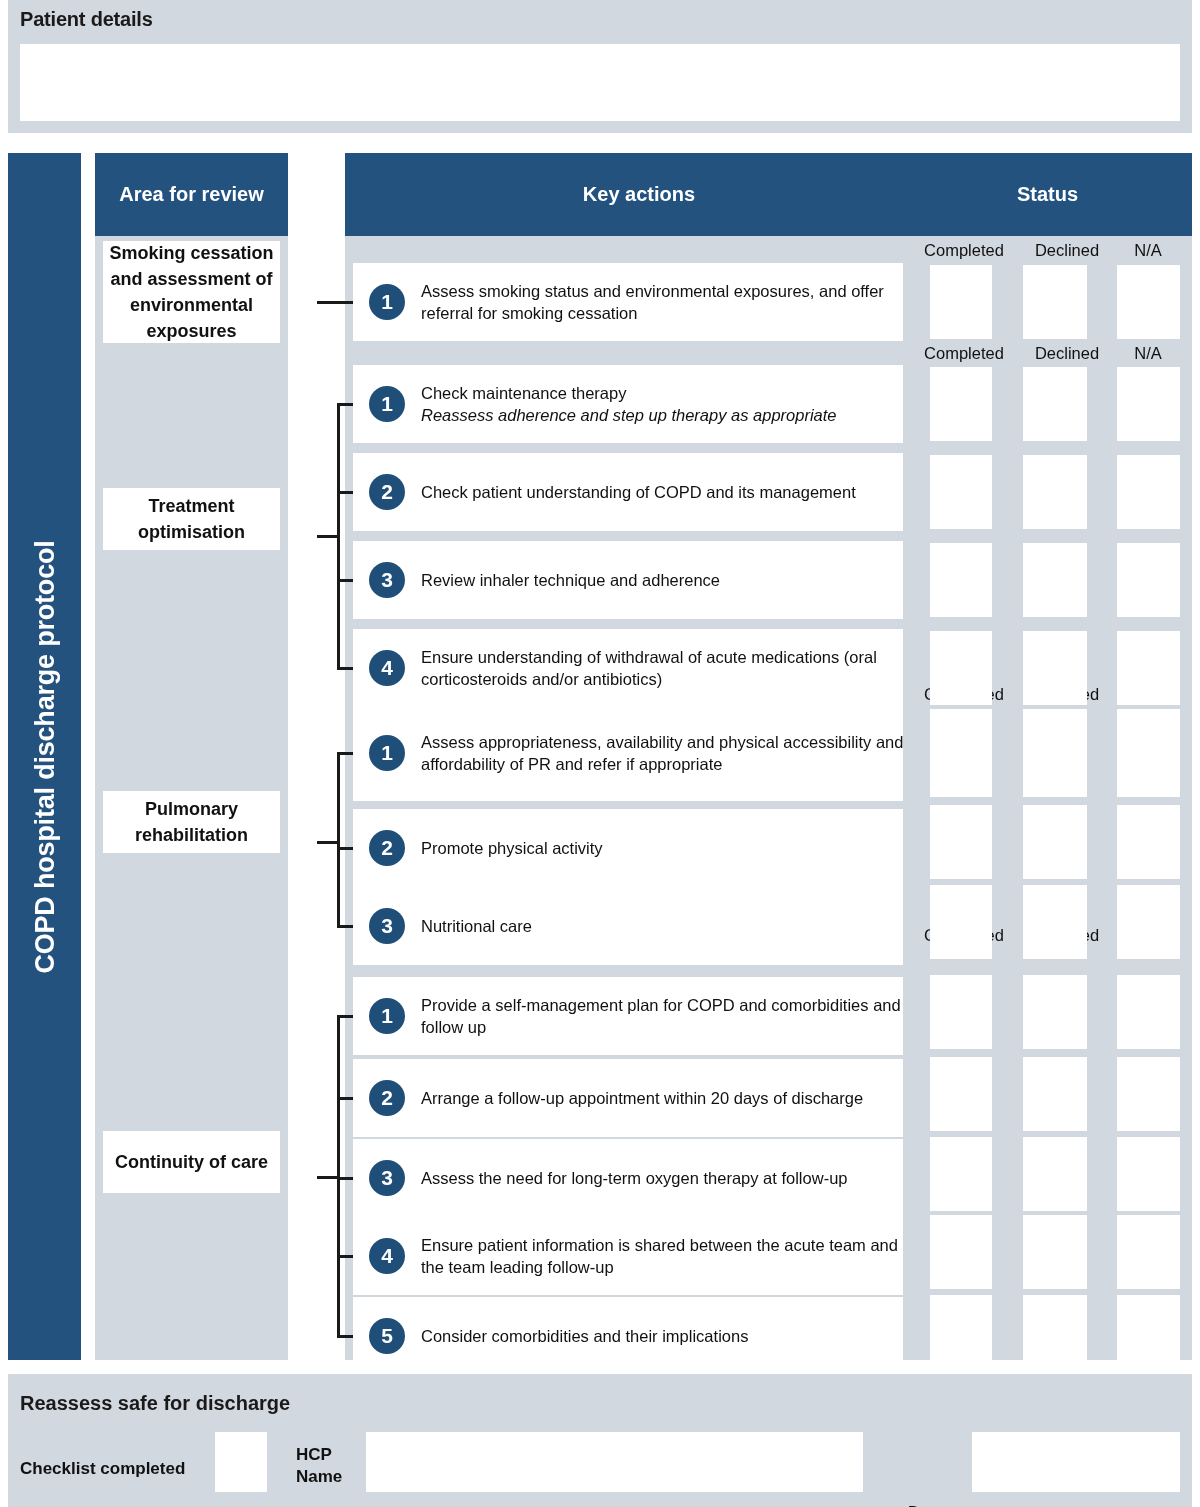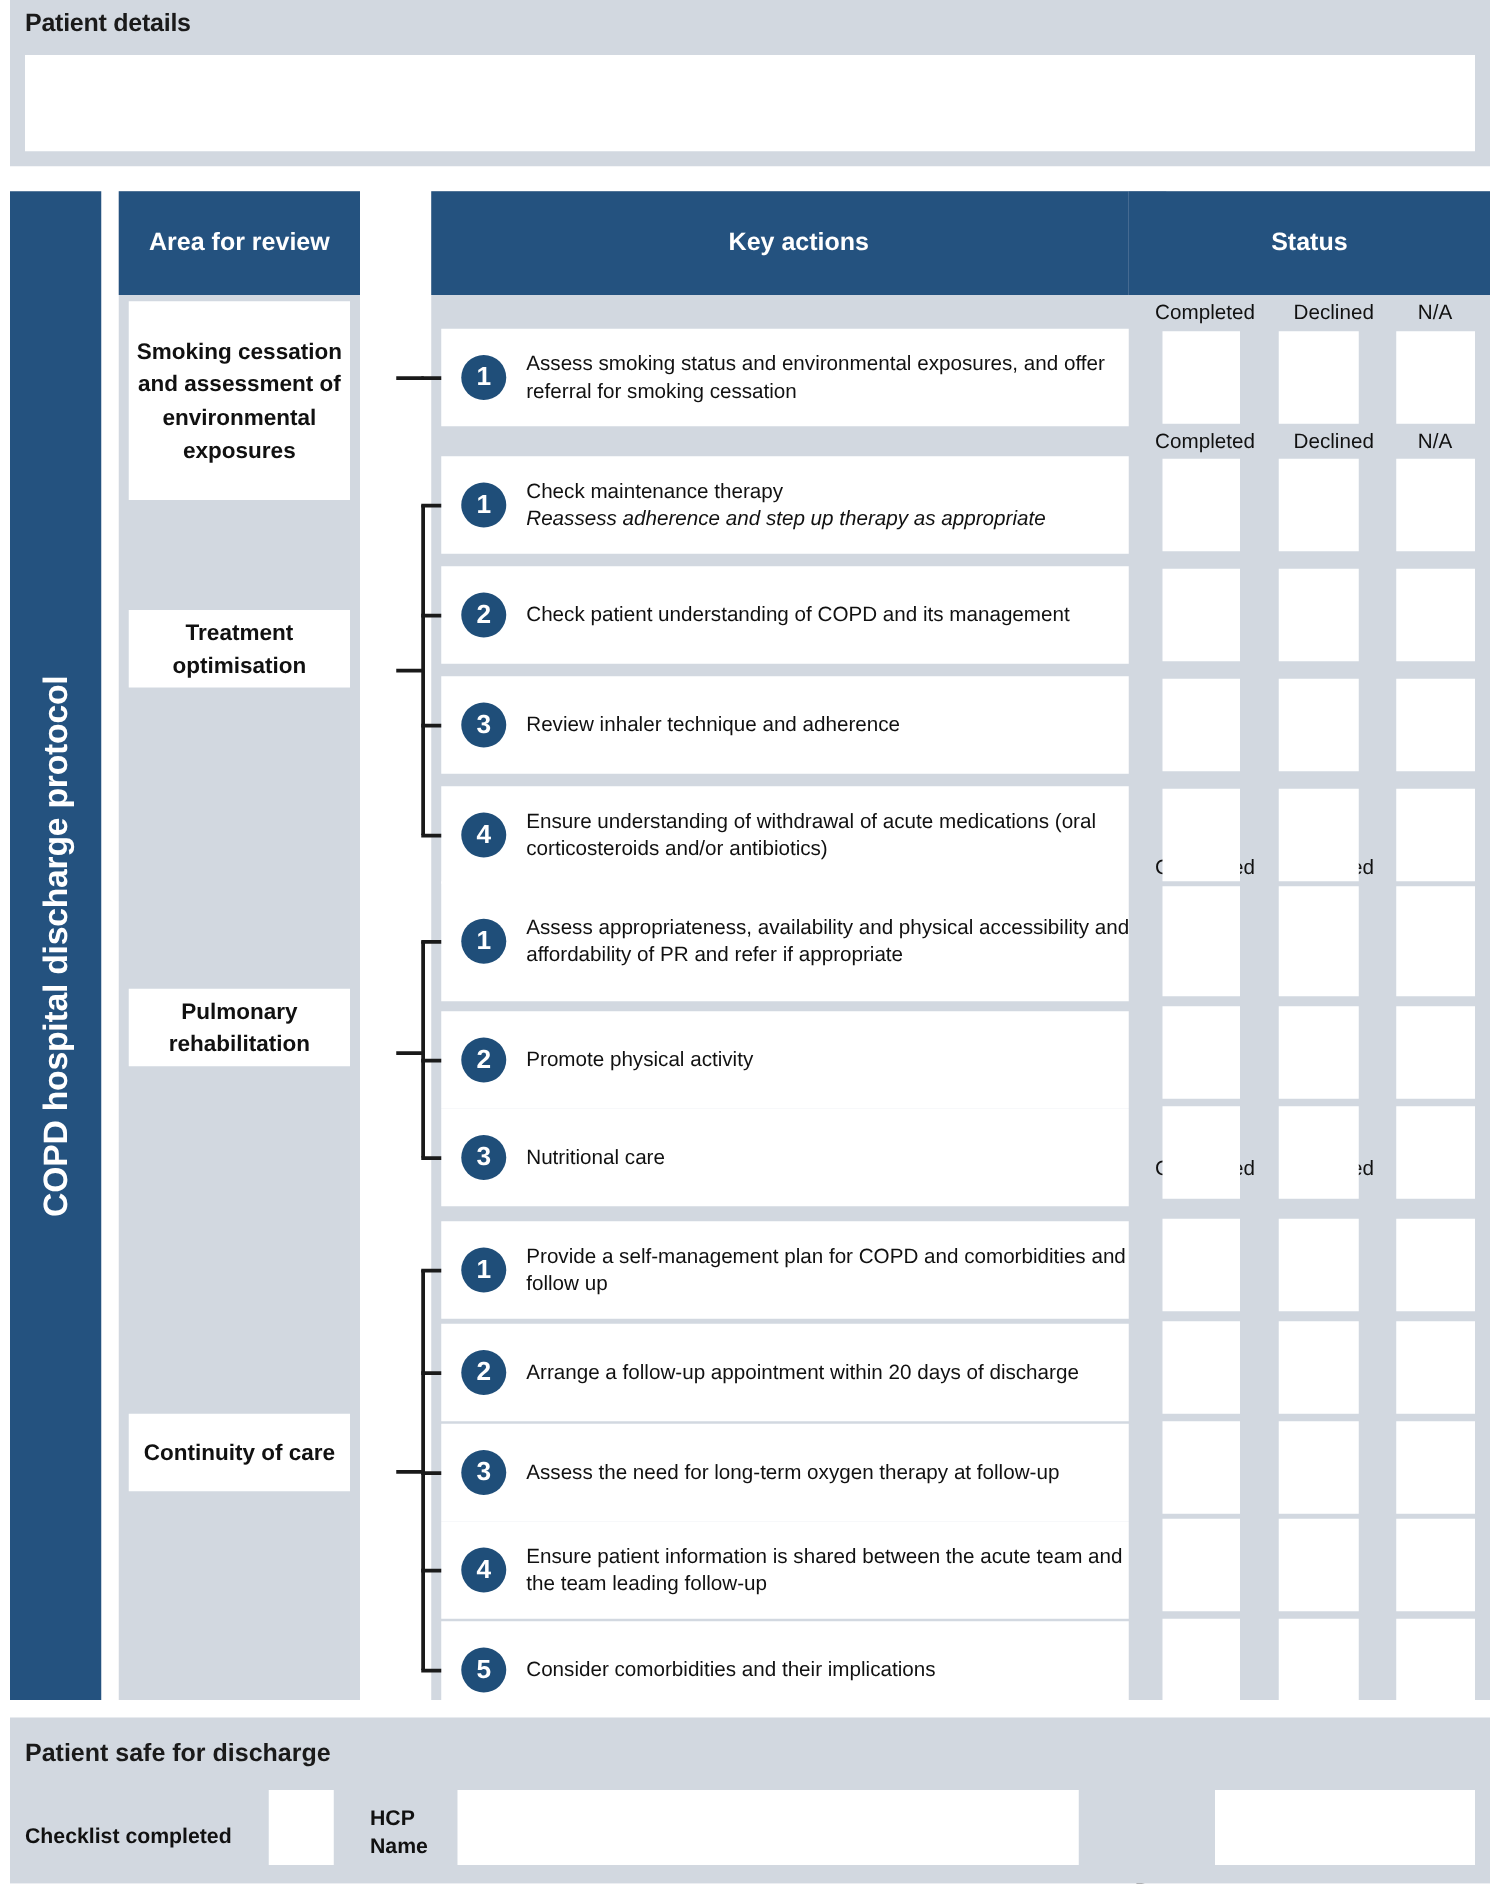--- a/index.html
+++ b/index.html
@@ -230,21 +230,21 @@
     <div class="patient-band-field"></div>
   </div>
 
   <div class="vbar">
     <div class="vbar-label">COPD hospital discharge protocol</div>
   </div>
 
   <div class="area-col">
     <div class="area-head">Area for review</div>
     <div id="area-labels">
-        <div class="area-label" style="top: 88px; height: 159px;">Smoking cessation and assessment of environmental exposures</div>
+        <div class="area-label" style="top: 88px; height: 102px;">Smoking cessation and assessment of environmental exposures</div>
         <div class="area-label" style="top: 335px; height: 62px;">Treatment optimisation</div>
         <div class="area-label" style="top: 638px; height: 62px;">Pulmonary rehabilitation</div>
         <div class="area-label" style="top: 978px; height: 62px; text-align: center;">Continuity of care</div>
       </div>
   </div>
 
   <div class="actions-col">
     <div class="actions-head">Key actions</div>
     <div id="action-rows">
         <div class="action-row" style="top: 110px; height: 78px;">
@@ -385,21 +385,21 @@
         <div class="chk chk-c" style="top: 1062px; height: 74px;"></div>
         <div class="chk chk-d" style="top: 1062px; height: 74px;"></div>
         <div class="chk chk-n" style="top: 1062px; height: 74px;"></div>
         <div class="chk chk-c" style="top: 1142px; height: 74px;"></div>
         <div class="chk chk-d" style="top: 1142px; height: 74px;"></div>
         <div class="chk chk-n" style="top: 1142px; height: 74px;"></div>
       </div>
   </div>
 
   <div class="discharge">
-    <div class="discharge-title">Patient safe for discharge</div>
+    <div class="discharge-title">Reassess safe for discharge</div>
 
     <div class="d-label" style="left:12px; top:84px;">Checklist completed</div>
     <div class="d-field" style="left:207px; top:58px; width:52px; height:60px;"></div>
 
     <div class="d-label" style="left:288px; top:70px;">HCP</div>
     <div class="d-label" style="left:288px; top:92px;">Name</div>
     <div class="d-field" style="left:358px; top:58px; width:497px; height:60px;"></div>
 
     <div class="d-label" style="left:900px; top:84px;margin-top:44px;">Date</div>
     <div class="d-field" style="left:964px; top:58px; width:208px; height:60px;"></div>

